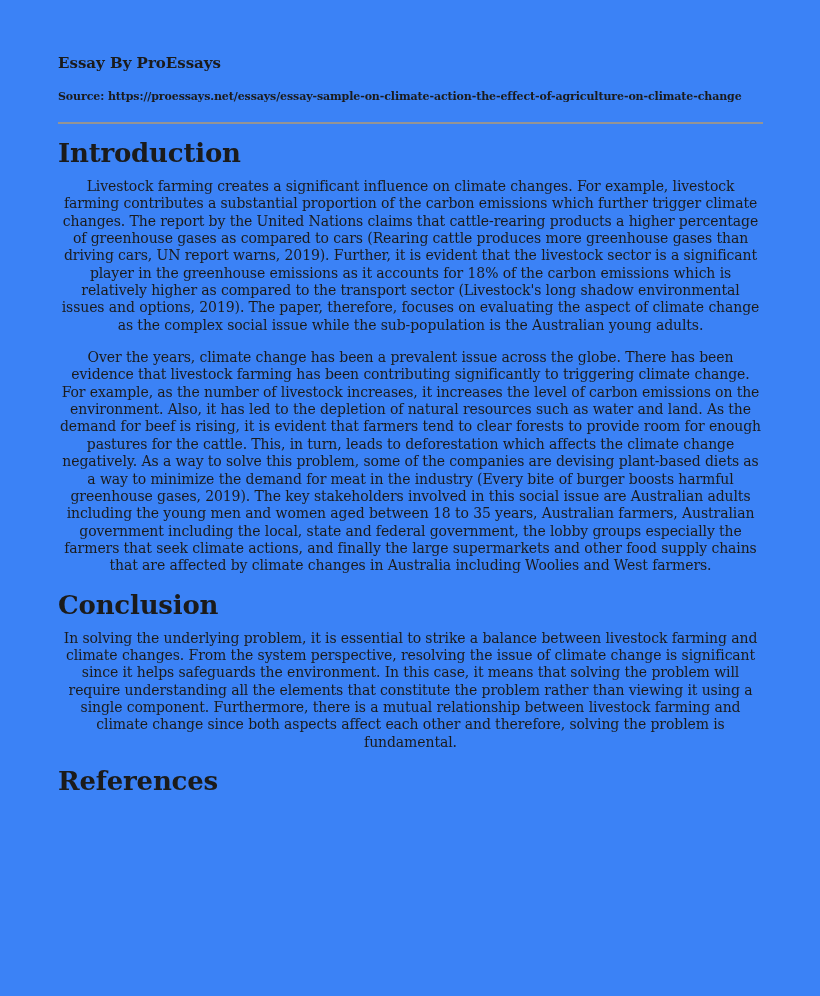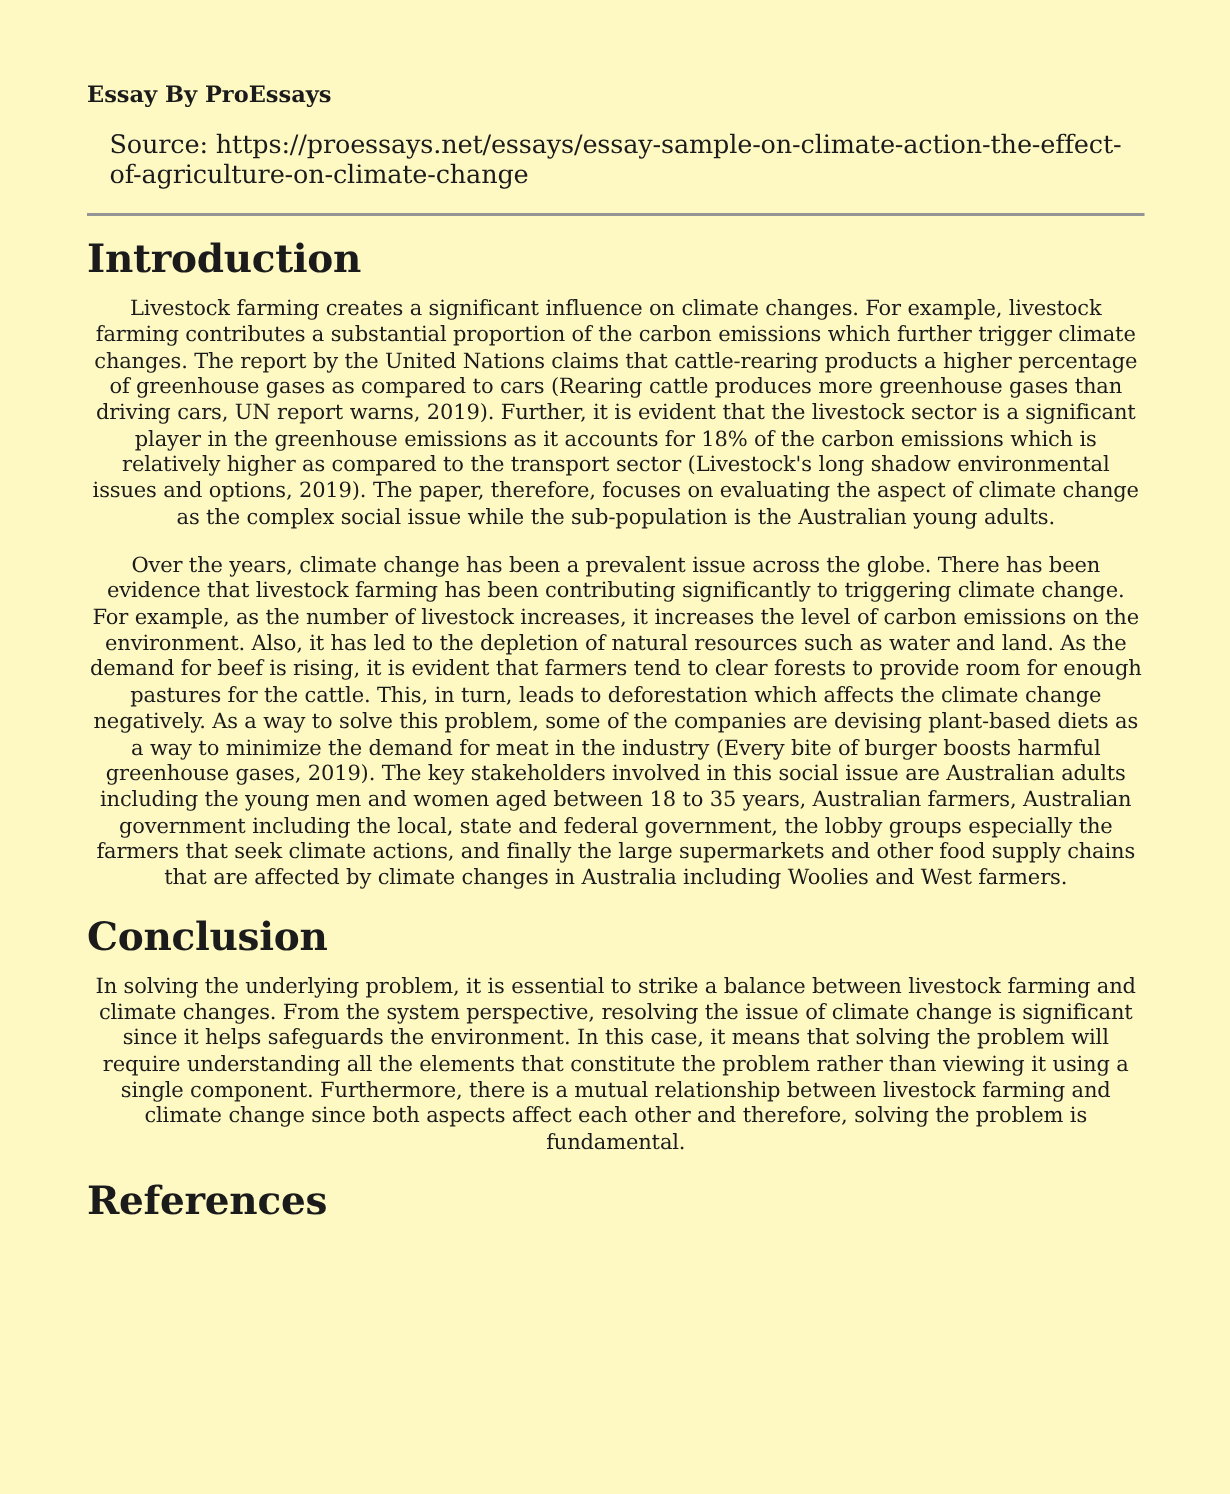--- a/index.html
+++ b/index.html
@@ -4,39 +4,40 @@
 <style>
   html, body {
     margin: 0;
     padding: 0;
     background: #ffffff;
   }
   .page {
     position: relative;
     width: 820px;
     min-height: 996px;
-    background: #fef9c3;
+    background: #3b82f6;
     box-sizing: border-box;
     padding: 54px 57px 40px 58px;
     font-family: "DejaVu Serif", serif;
     color: #1b1b1b;
   }
   .byline {
     font-size: 15px;
     font-weight: bold;
     line-height: 18px;
     margin: 0 0 15px 0;
   }
   .source {
-    font-size: 17px;
+    font-size: 11px;
     line-height: 20px;
-    margin: 15px;
+    margin: 0;
     overflow-wrap: break-word;
     word-break: break-word;
     letter-spacing: -0.1px;
+    font-weight: bold;
   }
   .source-url {
     word-break: break-all;
   }
   .rule {
     border: none;
     border-top: 2px solid #949494;
     margin: 15px 0 0 0;
     width: 100%;
   }

